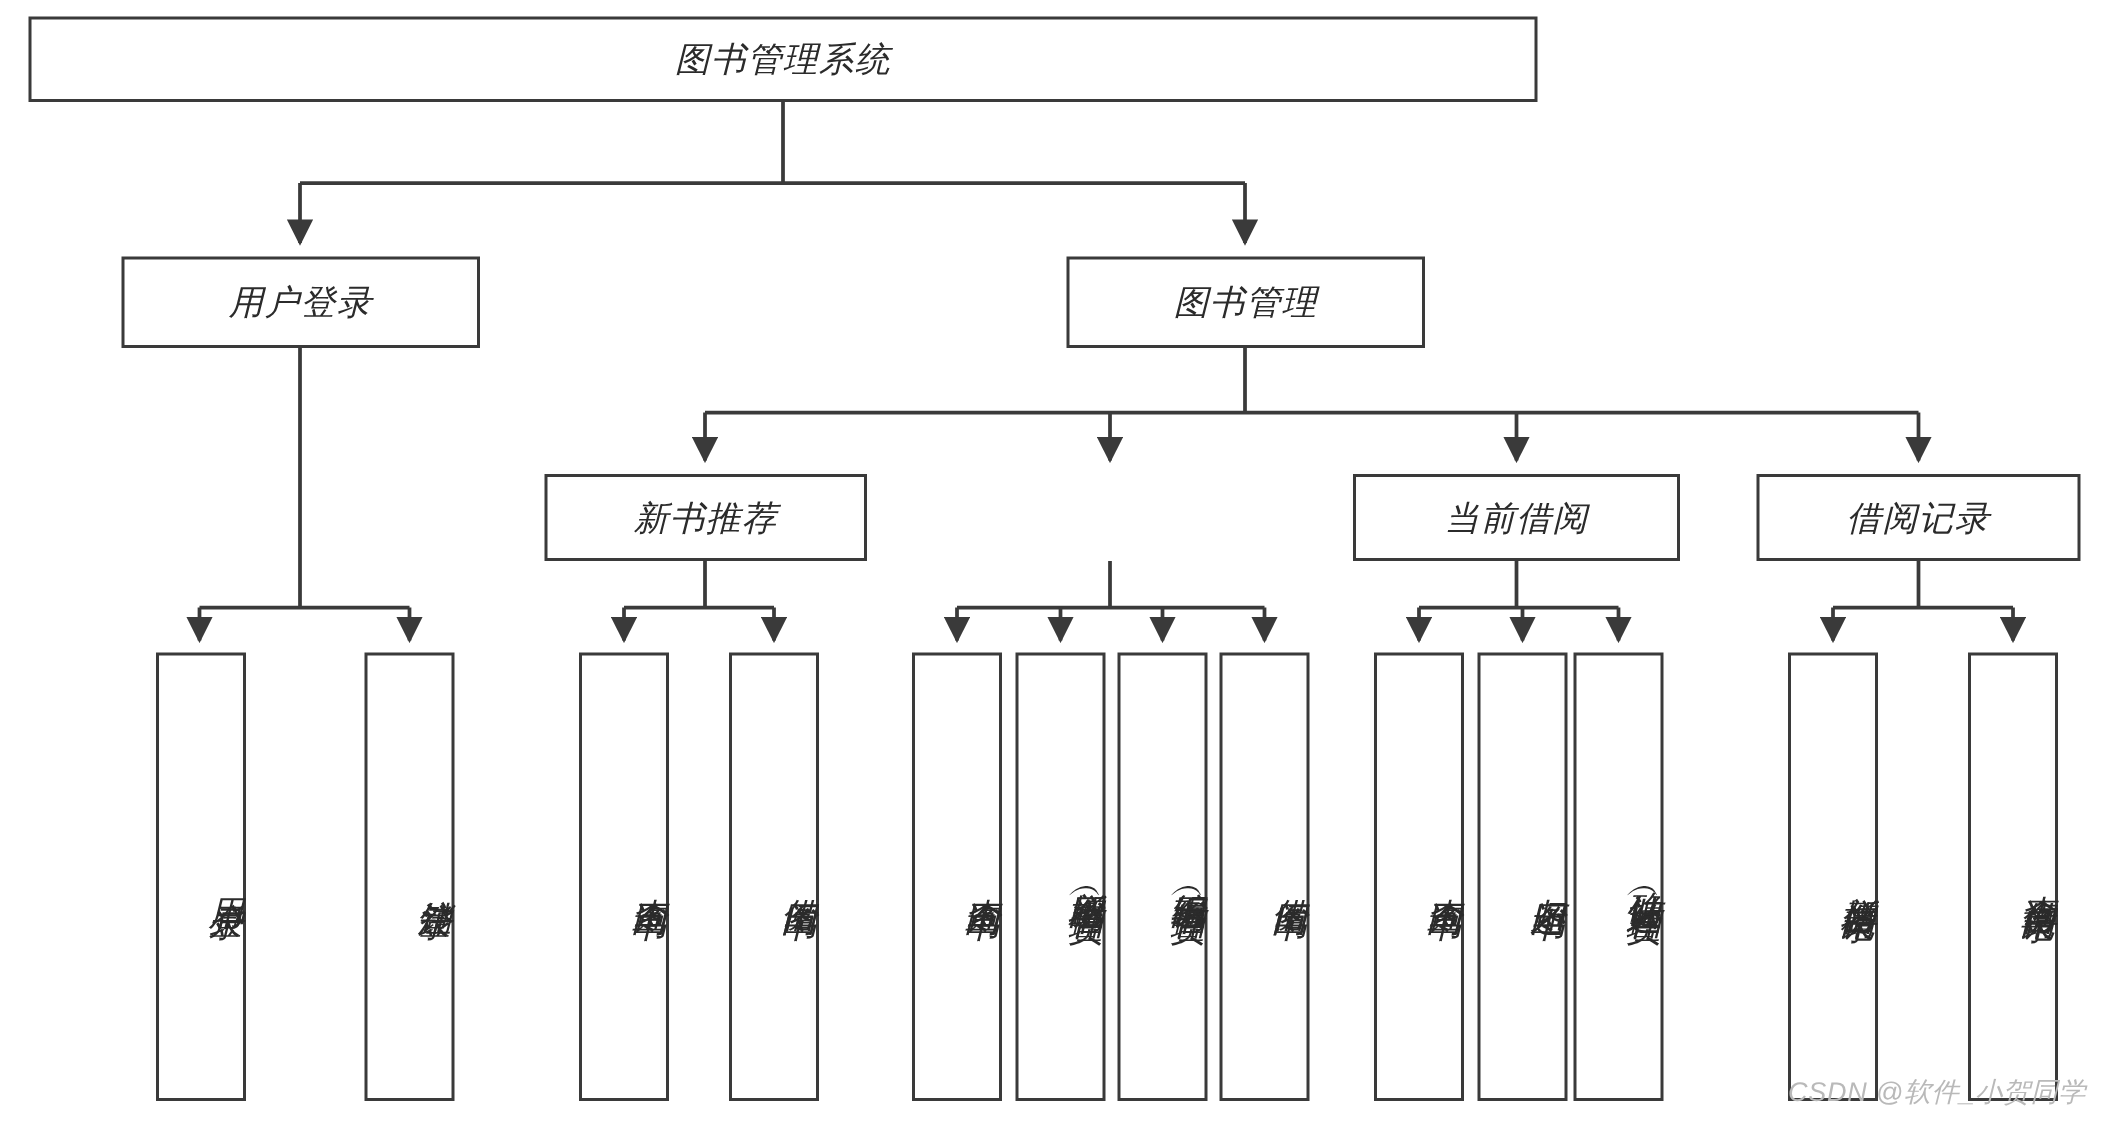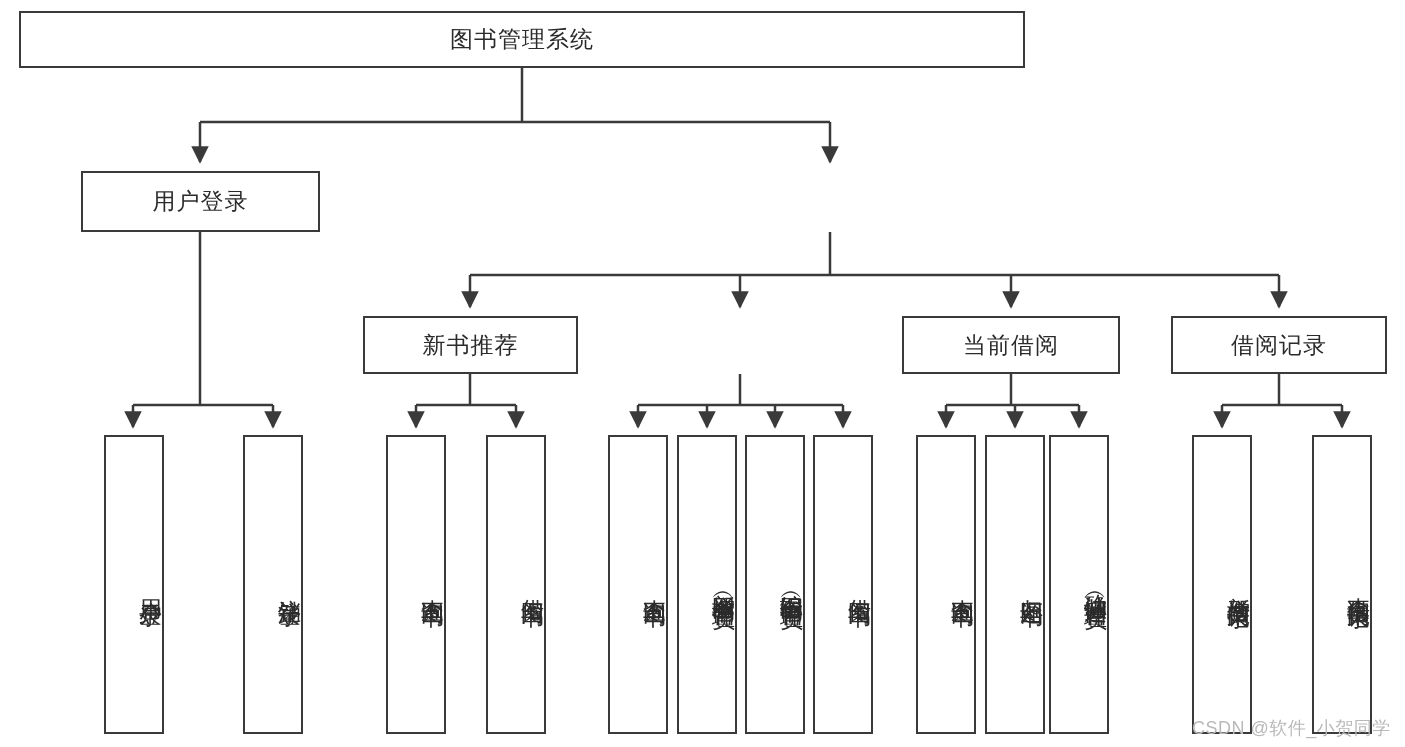--- a/index.html
+++ b/index.html
@@ -9,20 +9,21 @@
   }
   body {
     font-family: "Liberation Sans", "DejaVu Sans", sans-serif;
   }
   #canvas {
     position: relative;
     width: 1405px;
     height: 747px;
     background: #ffffff;
     overflow: hidden;
+    font-style: italic;
   }
   #edges {
     position: absolute;
     left: 0;
     top: 0;
     width: 1405px;
     height: 747px;
   }
   .node {
     position: absolute;
@@ -120,20 +121,23 @@
     </g>
   </svg>
 
   <div class="node horiz" style="left:19px; top:11px; width:1006px; height:57px;">
     <span>图书管理系统</span>
   </div>
 
   <div class="node horiz" style="left:81px; top:171px; width:239px; height:61px;">
     <span>用户登录</span>
   </div>
+  <div class="node horiz" style="left:711px; top:171px; width:239px; height:61px;">
+    <span>图书管理</span>
+  </div>
 
   <div class="node horiz" style="left:363px; top:316px; width:215px; height:58px;justify-content:center;">
     <span>新书推荐</span>
   </div>
   <div class="node horiz" style="left:902px; top:316px; width:218px; height:58px;">
     <span>当前借阅</span>
   </div>
   <div class="node horiz" style="left:1171px; top:316px; width:216px; height:58px;">
     <span>借阅记录</span>
   </div>

